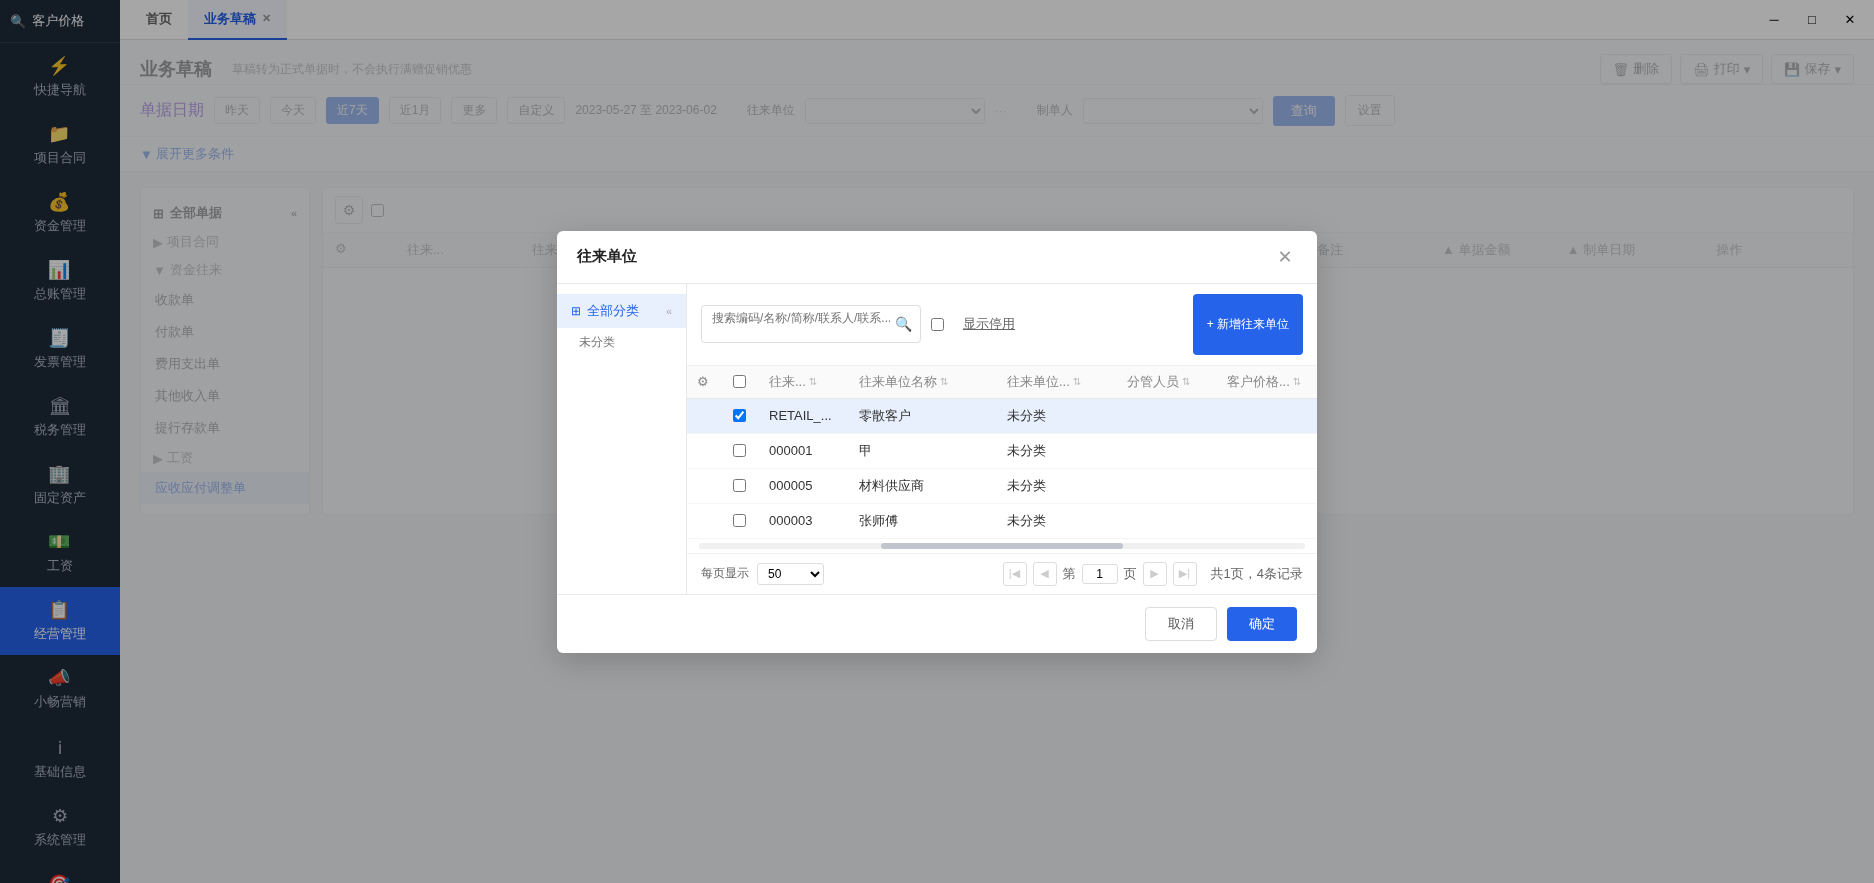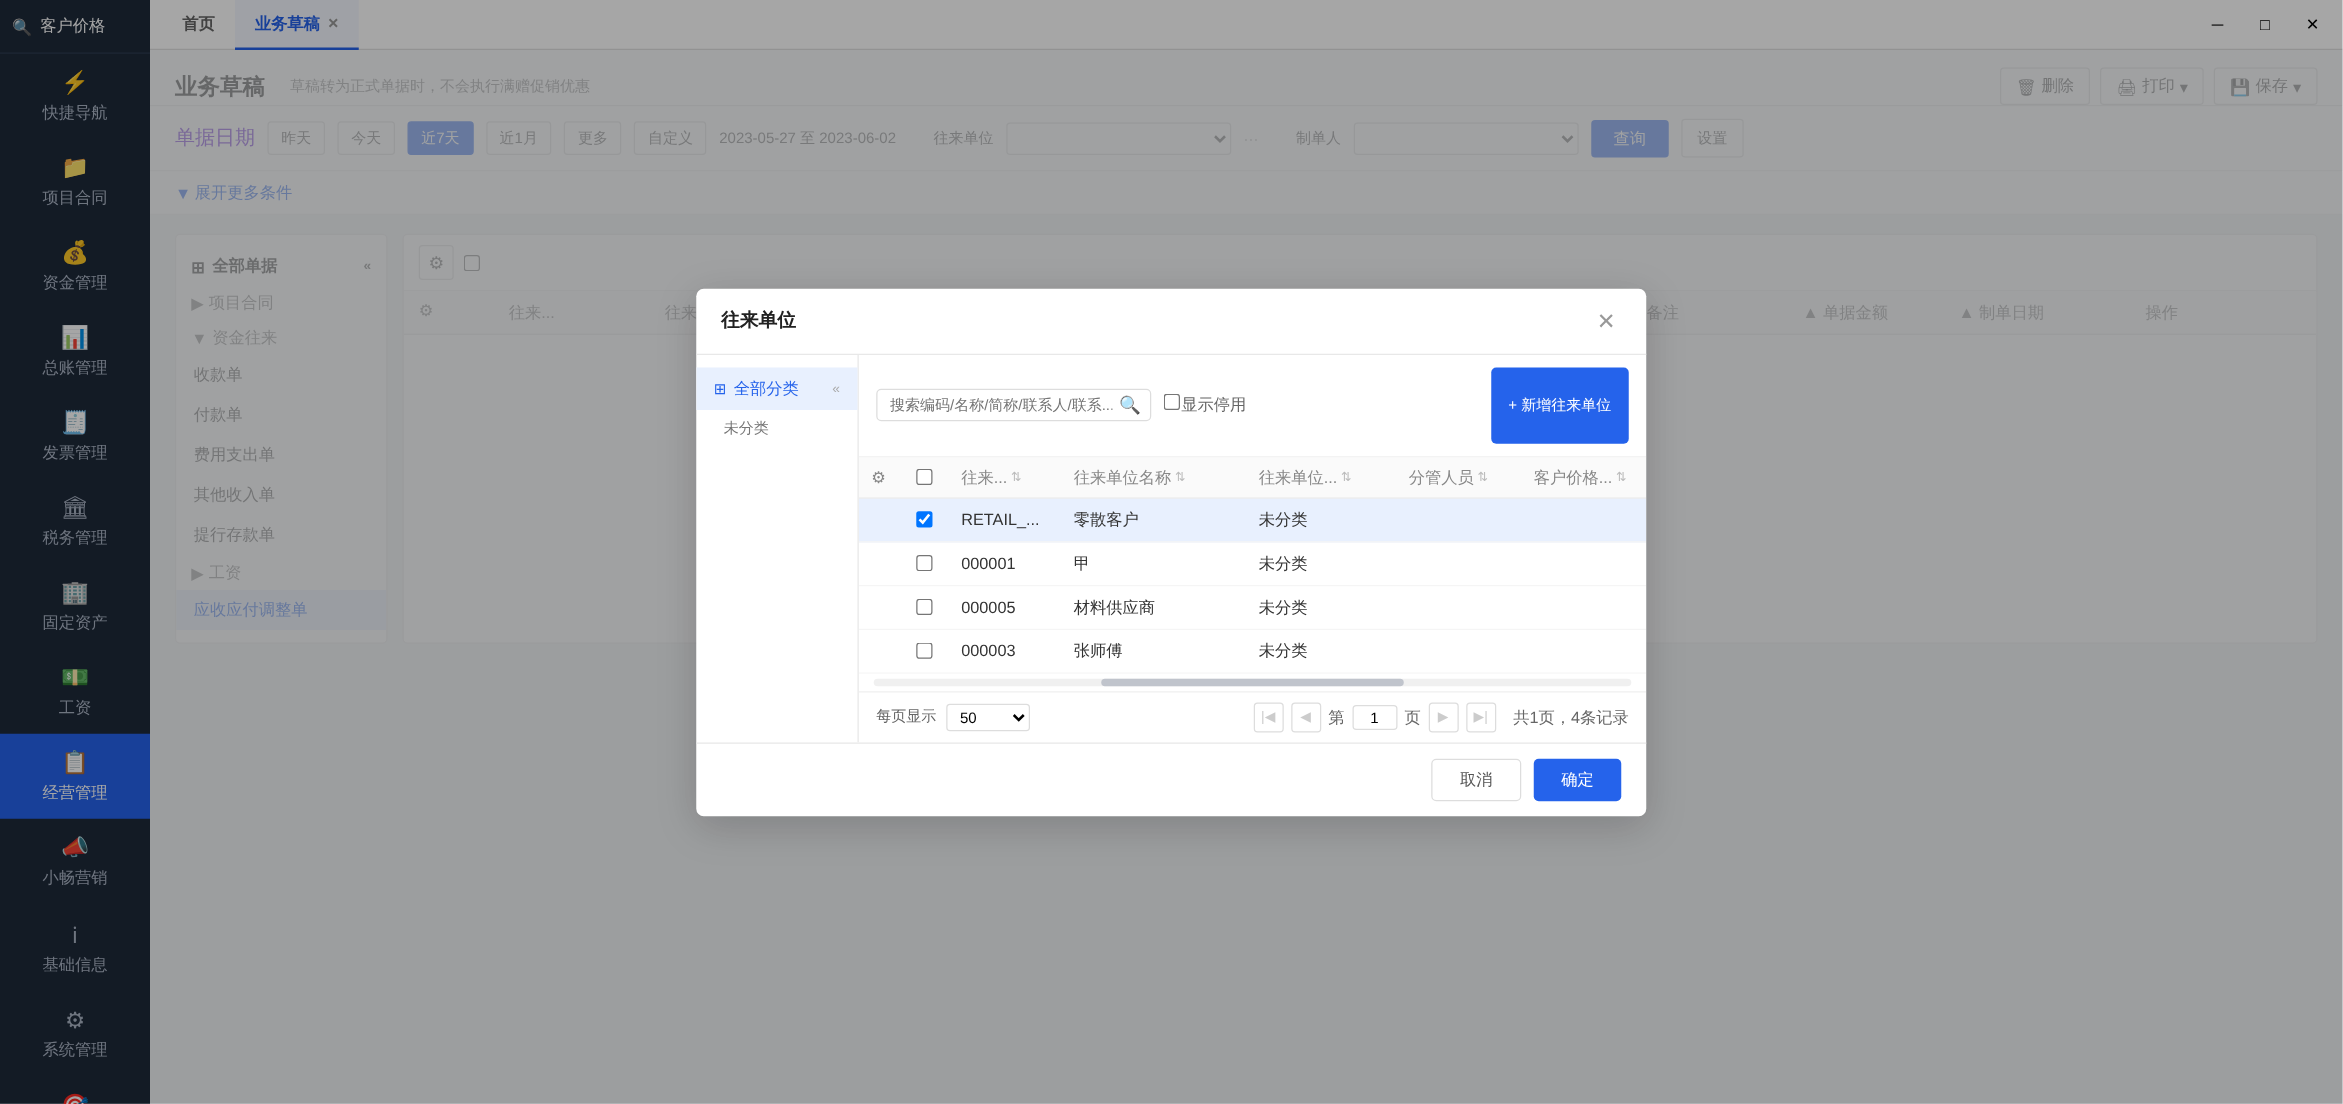--- a/index.html
+++ b/index.html
@@ -101,26 +101,26 @@
     .dialog-close { cursor: pointer; color: #999; font-size: 18px; width: 24px; height: 24px; display: flex; align-items: center; justify-content: center; }
     .dialog-body { display: flex; flex: 1; overflow: hidden; min-height: 0; }
     .dialog-sidebar { width: 130px; border-right: 1px solid #e8e8e8; padding: 10px 0; flex-shrink: 0; }
     .dialog-sidebar-item { padding: 8px 14px; cursor: pointer; font-size: 13px; color: #555; display: flex; align-items: center; gap: 6px; }
     .dialog-sidebar-item.active { background: #e8f0fe; color: #2563eb; font-weight: 500; }
     .dialog-sidebar-item .ds-icon { color: #2563eb; font-size: 12px; }
     .dialog-sidebar-subitem { padding: 6px 14px 6px 22px; cursor: pointer; font-size: 12px; color: #777; }
     .dialog-main { flex: 1; display: flex; flex-direction: column; overflow: hidden; }
     .dialog-search-bar { padding: 10px 14px; display: flex; align-items: center; gap: 10px; border-bottom: 1px solid #f0f0f0; }
     .dialog-search-input {
-      padding: 5px 30px 5px 10px; border: 1px solid #ddd; border-radius: 4px; font-size: 12px; color: #666;
+      padding: 5px 30px 17px 10px; border: 1px solid #ddd; border-radius: 4px; font-size: 12px; color: #666;
       width: 220px; outline: none;
     }
     .search-icon-wrap { position: relative; display: inline-flex; align-items: center; }
     .search-icon-wrap .sicon { position: absolute; right: 8px; color: #aaa; font-size: 14px; }
-    .dialog-checkbox-label { display: flex; align-items: flex-start; gap: 1px; font-size: 12px; color: #666; cursor: pointer; }
+    .dialog-checkbox-label { display: flex; align-items: center; gap: 19px; font-size: 12px; color: #666; cursor: pointer; text-decoration: underline; }
     .dialog-add-btn { margin-left: auto; background: #2563eb; color: #fff; border: none; padding: 22px 14px; border-radius: 4px; font-size: 12px; cursor: pointer; display: flex; align-items: center; gap: 4px; }
     .dialog-table { flex: 1; overflow-y: auto; }
     .dtable-header { display: flex; background: #fafafa; border-bottom: 1px solid #e8e8e8; padding: 7px 0; font-size: 12px; color: #888; }
     .dtable-header .dth { padding: 0 10px; display: flex; align-items: center; gap: 3px; flex-shrink: 0; }
     .dtable-row { display: flex; border-bottom: 1px solid #f5f5f5; padding: 8px 0; font-size: 13px; color: #333; }
     .dtable-row.selected { background: #e8f0fe; }
     .dtable-cell { padding: 0 10px; display: flex; align-items: center; flex-shrink: 0; }
     .sort-icon { color: #bbb; font-size: 10px; }
     .dialog-footer-bar { padding: 8px 14px; border-top: 1px solid #f0f0f0; display: flex; align-items: center; gap: 8px; }
     .scrollbar-track { height: 6px; background: #f0f0f0; border-radius: 3px; margin: 0 4px; }

